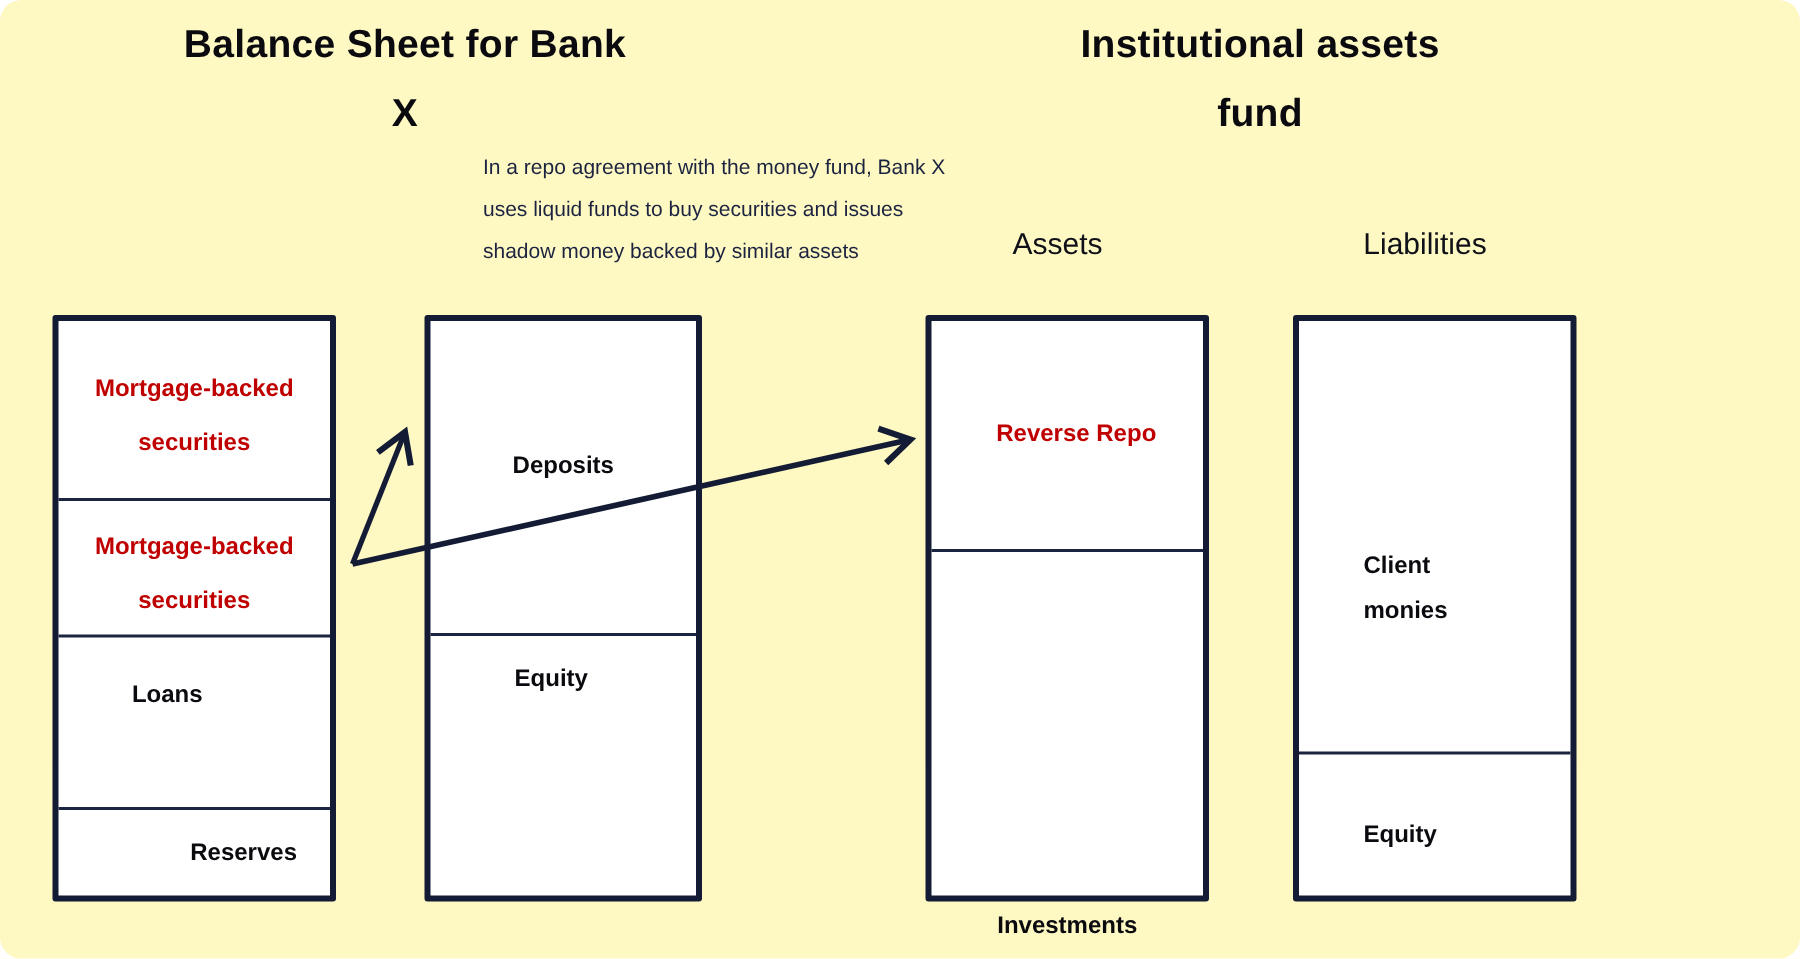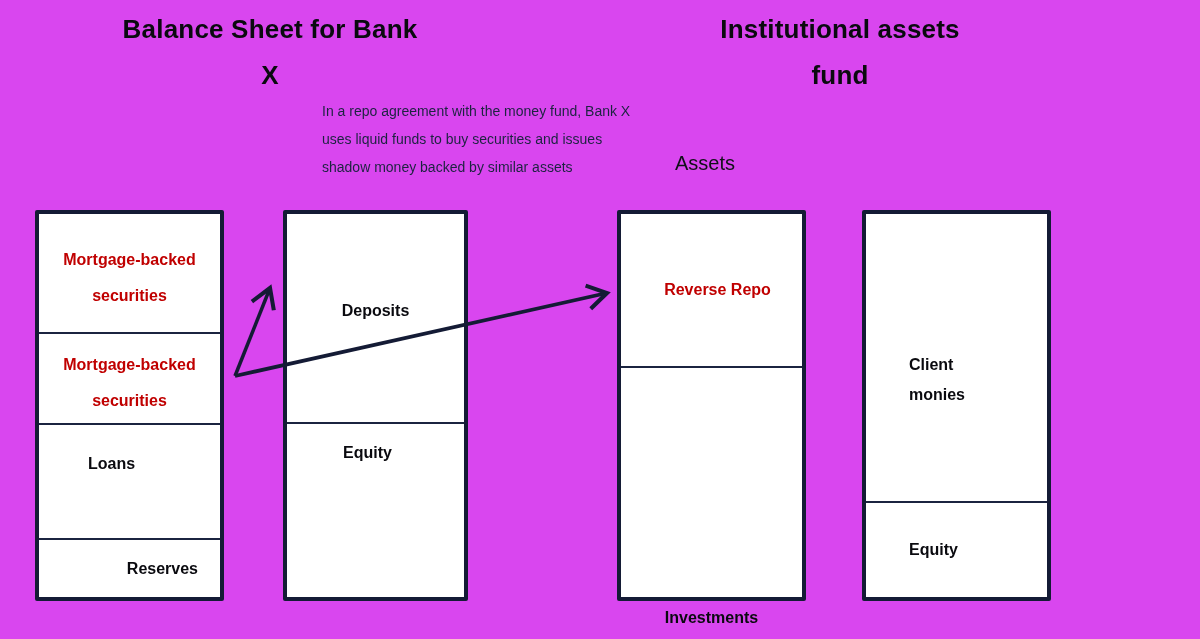--- a/index.html
+++ b/index.html
@@ -1,18 +1,19 @@
 <!DOCTYPE html>
 <html><head>
 <meta charset="utf-8">
 <style>
   html,body{margin:0;padding:0;background:#ffffff;}
   .canvas{
-    position:relative;width:1200px;height:639px;background:#d946ef;overflow:hidden;
+    position:relative;width:1200px;height:639px;background:#fef9c3;overflow:hidden;
     font-family:"Liberation Sans", sans-serif;
+    border-radius:14px;
   }
   .title{
     position:absolute;text-align:center;font-weight:bold;font-size:26px;
     color:#0a0a0f;line-height:46px;letter-spacing:.2px;
   }
   .annotation{
     position:absolute;left:322px;top:97px;width:420px;
     font-size:14px;line-height:28px;color:#1c2340;white-space:pre-line;
   }
   .col-label{
@@ -28,21 +29,21 @@
     flex-direction:column;
   }
   .sec + .sec{border-top:2px solid #1b2440;}
   .lbl{
     font-weight:bold;font-size:16px;line-height:22px;color:#0a0a0f;
     text-align:center;white-space:pre-line;
   }
   .lbl.red{color:#c00000;}
   .lbl.multiline{line-height:36px;}
   .box.left-text .sec{align-items:flex-start;}
-  .box.left-text .lbl{text-align:left;line-height:30px;}
+  .box.left-text .lbl{text-align:left;line-height:30px;margin-top:13px;}
   .arrows{position:absolute;left:0;top:0;pointer-events:none;}
 </style>
 </head>
 <body>
 
 <div class="canvas">
 
   <div class="title" style="left:80px;top:6px;width:380px;">
     <div>Balance Sheet for Bank</div>
     <div>X</div>
@@ -50,20 +51,21 @@
   <div class="title" style="left:650px;top:6px;width:380px;">
     <div>Institutional assets</div>
     <div>fund</div>
   </div>
 
   <div class="annotation">In a repo agreement with the money fund, Bank X
 uses liquid funds to buy securities and issues
 shadow money backed by similar assets</div>
 
   <div class="col-label" style="left:625px;">Assets</div>
+  <div class="col-label" style="left:870px;">Liabilities</div>
 
   <div class="box" style="left:35px;width:189px;">
     <div class="sec" style="height:118px;padding-top:10px;">
       <span class="lbl red multiline">Mortgage-backed
 securities</span>
     </div>
     <div class="sec" style="height:91px;padding-top:8px;">
       <span class="lbl red multiline">Mortgage-backed
 securities</span>
     </div>

